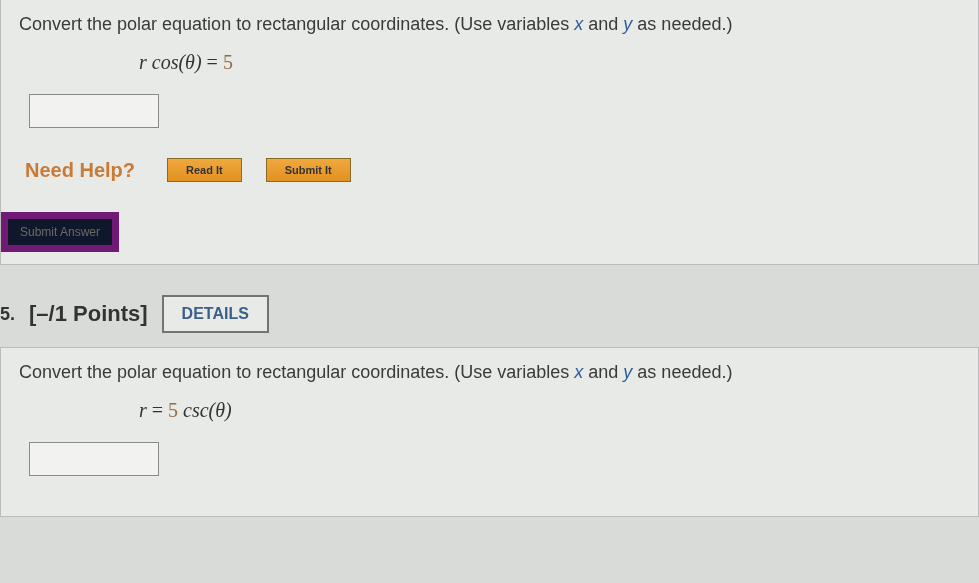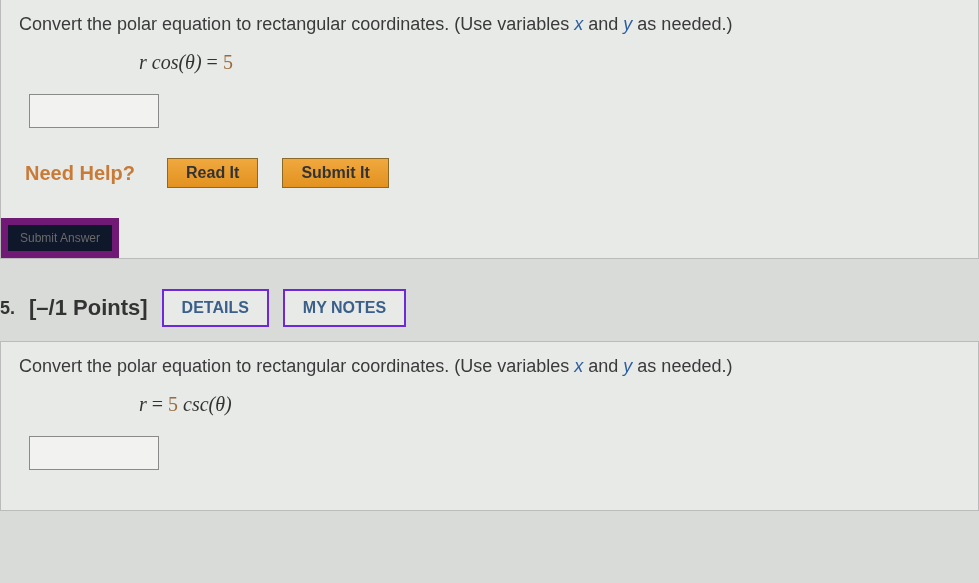--- a/index.html
+++ b/index.html
@@ -8,21 +8,21 @@
     background: #d8dbd8;
     width: 979px;
     height: 583px;
     overflow: hidden;
     color: #333;
   }
   .question-block {
     background: #e8eae8;
     border: 1px solid #bbb;
     margin: 0 0 20px 0;
-    padding: 14px 18px 18px 18px;
+    padding: 14px 18px 30px 18px;
   }
   .q1 {
     border-top: none;
     margin-top: 0;
   }
   .prompt {
     font-size: 18px;
     color: #3a3a3a;
     margin-bottom: 16px;
   }
@@ -64,21 +64,21 @@
     font-size: 20px;
     font-weight: bold;
     color: #c97a36;
     margin-right: 8px;
   }
   .help-btn {
     background: linear-gradient(#f0a83e, #e2921f);
     border: 1px solid #8a6a2a;
     color: #333;
     font-weight: bold;
-    font-size: 16px;
+    font-size: 11px;
     padding: 5px 18px;
     cursor: pointer;
     text-align: center;
   }
   .submit-row {
     margin-left: -18px;
     margin-bottom: -18px;
   }
   .submit-btn {
     background: #0f172a;
@@ -99,21 +99,21 @@
     font-weight: bold;
     color: #333;
   }
   .points {
     font-size: 22px;
     font-weight: bold;
     color: #333;
   }
   .outline-btn {
     background: #e8eae8;
-    border: 2px solid #6d28d9;
+    border: 2px solid #737373;
     color: #3a5f8a;
     font-weight: bold;
     font-size: 16px;
     padding: 8px 18px;
     cursor: pointer;
   }
   .source {
     font-size: 18px;
     font-weight: bold;
     color: #333;
@@ -142,21 +142,20 @@
   </div>
   <div class="submit-row">
     <button class="submit-btn">Submit Answer</button>
   </div>
 </div>
 
 <div class="header-row">
   <span class="q-number">5.</span>
   <span class="points">[–/1 Points]</span>
   <button class="outline-btn">DETAILS</button>
-  <button class="outline-btn">MY NOTES</button>
 </div>
 
 <div class="question-block q2">
   <p class="prompt">
     <span>Convert the polar equation to rectangular coordinates. (Use variables </span><span class="var">x</span><span> and </span><span class="var">y</span><span> as needed.)</span>
   </p>
   <div class="equation">
     <span>r</span><span class="op"> = </span><span class="num">5</span><span> csc(θ)</span>
   </div>
   <input type="text" class="answer-box" style="">

